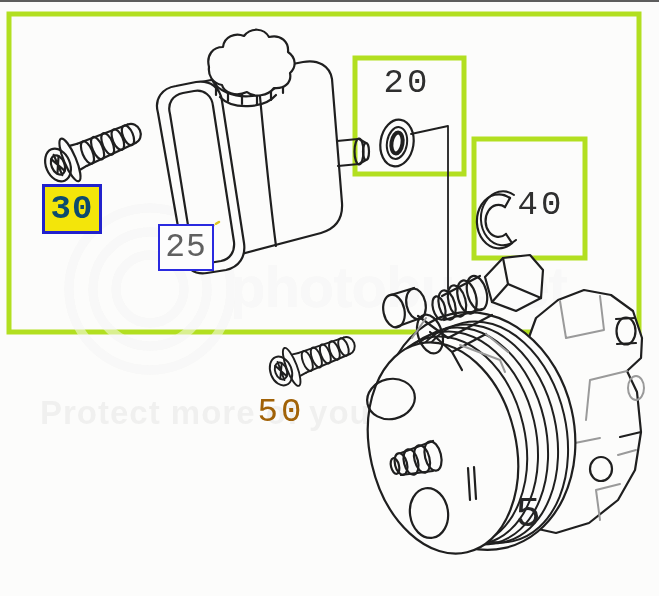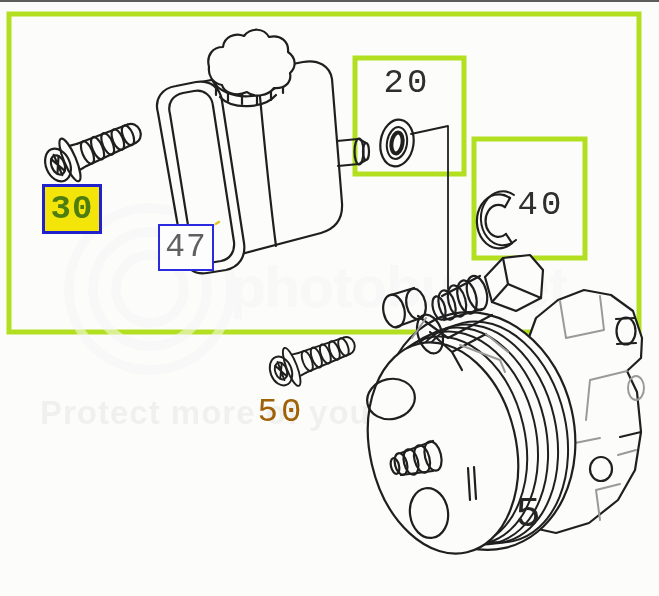--- a/index.html
+++ b/index.html
@@ -26,21 +26,21 @@
   .wm-white{fill:rgba(255,255,255,0.55);}
   .callout{
     position:absolute;
     font-family:"Liberation Mono", monospace;
     display:flex;align-items:center;justify-content:center;
     line-height:1;user-select:none;text-align:center;
   }
   #callout-30{
     left:42px;top:184px;width:54px;height:44px;
     background:#f3e50a;border:3px solid #2222cc;
-    color:#4d7c0f;font-size:34px;font-weight:bold;letter-spacing:1px;
+    color:#0c4a6e;font-size:34px;font-weight:bold;letter-spacing:1px;
   }
   #callout-25{
     left:158px;top:224px;width:52px;height:43px;
     background:#fdfdfd;border:2px solid #2a2ae0;
     color:#606060;font-size:33px;letter-spacing:1px;
   }
   #callout-20{left:376px;top:66px;width:62px;height:34px;color:#2f2f2f;font-size:34px;letter-spacing:3px;}
   #callout-40{left:510px;top:188px;width:62px;height:34px;color:#2f2f2f;font-size:34px;letter-spacing:3px;}
   #callout-50{left:250px;top:395px;width:62px;height:34px;color:#a16207;font-size:34px;letter-spacing:3px;}
   #callout-5{left:510px;top:494px;width:36px;height:42px;color:#262626;font-size:42px;}
@@ -192,18 +192,18 @@
       <ellipse transform="rotate(-15 477 293)" cx="477" cy="293" rx="9.5" ry="17.5"></ellipse>
       <path class="inkf" d="M 485,277 L 503,258 L 530,255 L 543,270 L 541,298 L 516,311 L 492,302 Z"></path>
       <path d="M 503,258 L 508,284 L 541,298 M 508,284 L 492,302"></path>
 
       <path d="M 418,316 L 448,338 L 492,315 M 430,332 L 452,352 L 486,334 M 452,352 L 462,370"></path>
       <path class="gray" d="M 460,345 L 500,360 L 505,372 M 486,334 L 508,352 M 426,318 L 412,338"></path>
     </g>
   </svg>
 
   <div id="callout-30" class="callout">30</div>
-  <div id="callout-25" class="callout">47</div>
+  <div id="callout-25" class="callout">25</div>
   <div id="callout-20" class="callout">20</div>
   <div id="callout-40" class="callout">40</div>
   <div id="callout-50" class="callout">50</div>
   <div id="callout-5" class="callout">5</div>
 </div>
 
 </body></html>

